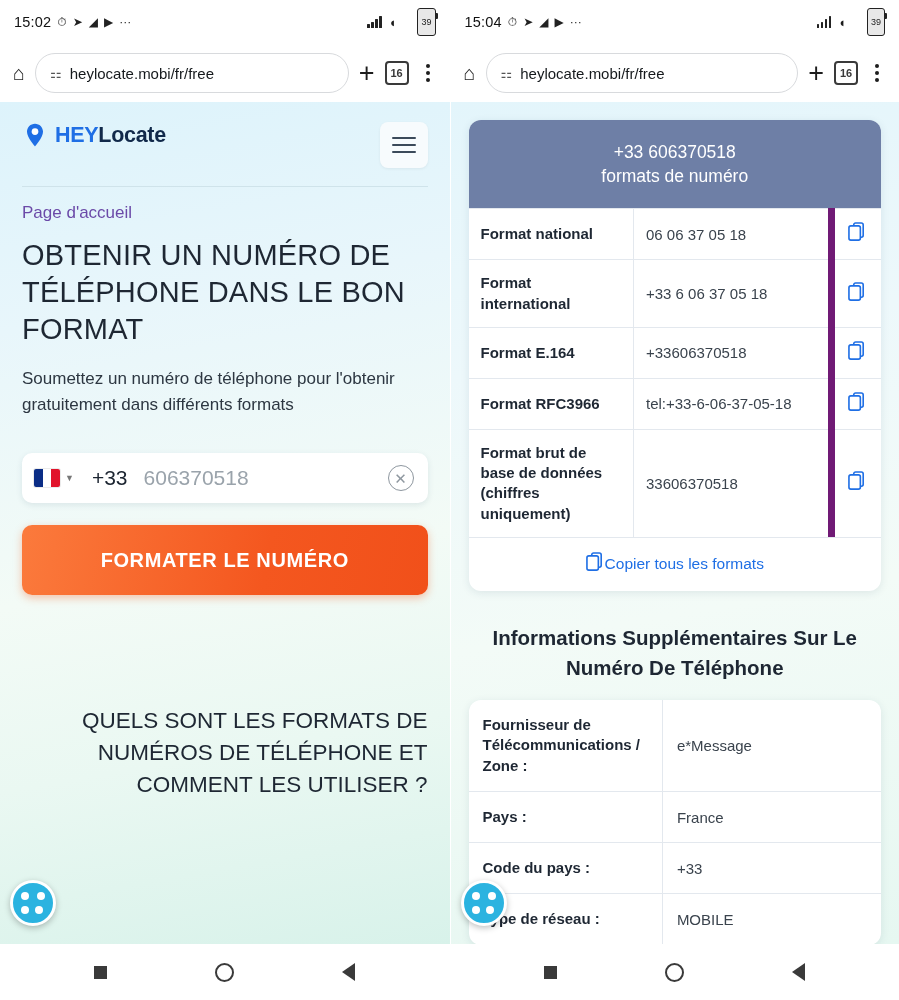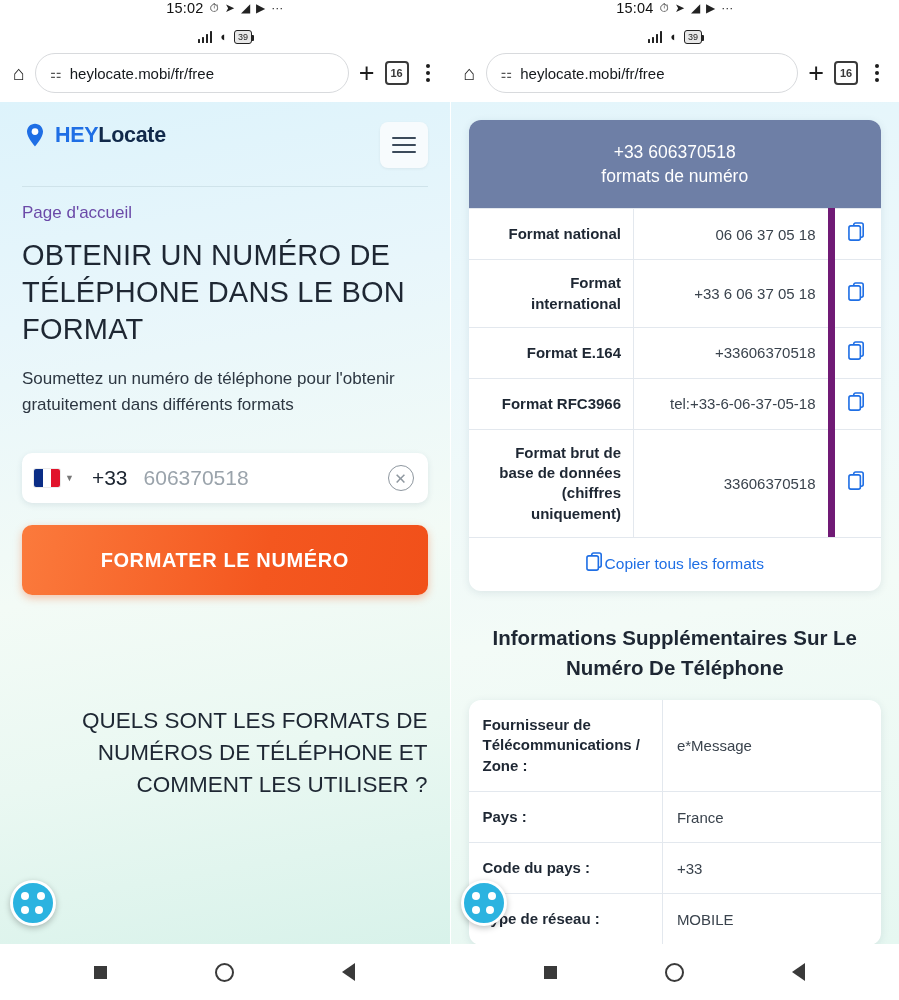--- a/index.html
+++ b/index.html
@@ -11,35 +11,34 @@
   }
   .screens { display: flex; width: 899px; height: 1000px; }
   .phone { width: 449.5px; height: 1000px; position: relative; background: #fff; display: flex; flex-direction: column; }
   .phone.right { border-left: 1px solid #ffffff; }
 
   
   .statusbar {
     height: 44px; display: flex; align-items: center;
     padding: 0 14px; font-size: 14px; color: #1a1a1a;
     background: #fff;
-    flex-direction: column;
   }
   .sb-left { display: flex; align-items: center; gap: 6px; }
   .sb-time { font-size: 14.5px; color: #111; letter-spacing: .2px; }
   .sb-icons { display: flex; align-items: center; gap: 6px; font-size: 12px; color: #222; }
   .sb-spacer { flex: 1; }
   .sb-right { display: flex; align-items: center; gap: 7px; }
   .bars { display: flex; align-items: flex-end; gap: 1.5px; height: 12px; }
   .bars i { display: block; width: 2.5px; background: #222; border-radius: .5px; }
   .bars i:nth-child(1){height:4px} .bars i:nth-child(2){height:6px}
   .bars i:nth-child(3){height:9px} .bars i:nth-child(4){height:12px}
   .batt {
     border: 1.4px solid #222; border-radius: 3px; font-size: 9px;
-    padding: 0 3px; height: 14px; display: flex; align-items: center;
-    color: #222; position: relative; background: #e8e8e8;
+    padding: 0 3px; height: 28px; display: flex; align-items: center;
+    color: #222; position: relative; background: #e8e8e8; margin-left: 14px;
   }
   .batt::after { content:""; position:absolute; right:-3px; top:4px; width:2px; height:6px; background:#222; border-radius:0 1px 1px 0;}
 
   
   .browserbar {
     height: 58px; display: flex; align-items: center; gap: 10px;
     padding: 0 13px; background: #fff;
   }
   .url-pill {
     flex: 1; height: 40px; border: 1px solid #d8dadd; border-radius: 22px;
@@ -120,21 +119,21 @@
 
   
   .card {
     margin: 18px 18px 0 18px; background: #fff; border-radius: 12px; overflow: hidden;
     box-shadow: 0 2px 8px rgba(30,60,90,.10);
   }
   .card-head {
     background: #6e7fa6; color: #fff; text-align: center; padding: 20px 10px;
     font-size: 17.5px; line-height: 1.38; font-weight: 500;
   }
-  table.fmt { width: 100%; border-collapse: collapse; text-align: right; }
+  table.fmt { width: 100%; border-collapse: collapse; }
   table.fmt td { border-top: 1px solid #e3e8ee; padding: 13px 12px; font-size: 15px; vertical-align: middle; }
   table.fmt td.k { font-weight: 700; color: #1e2733; width: 40%; border-right: 1px solid #e3e8ee; line-height: 1.35; }
   table.fmt td.v { color: #3a434d; border-right: 7px solid #701a75; }
   table.fmt td.c { width: 50px; text-align: center; }
   .copy-icon { display: inline-block; color: #1f6fe5; }
   .card-foot {
     border-top: 1px solid #e3e8ee; padding: 14px; display: flex; align-items: center;
     justify-content: center; color: #1f6fe5; font-size: 15.5px;
   }
   h2.sec {

